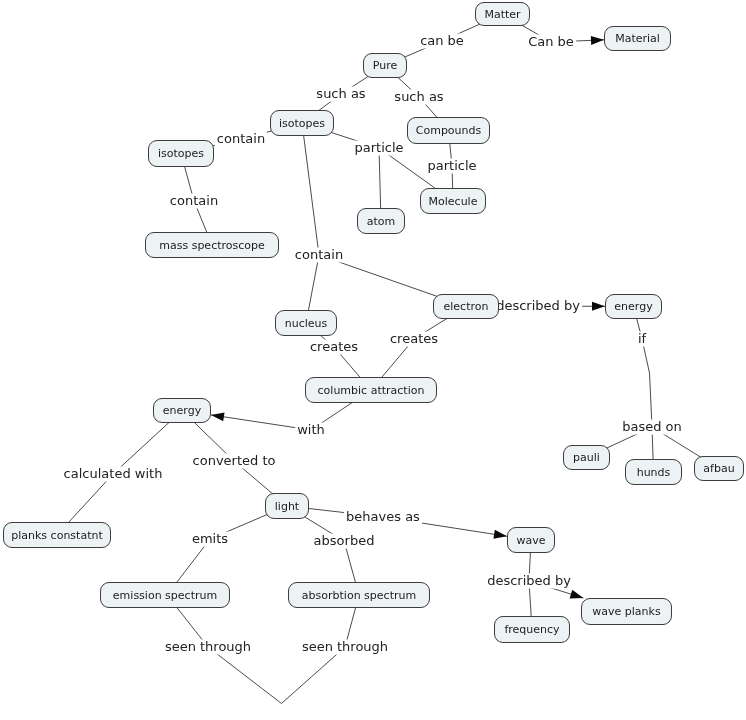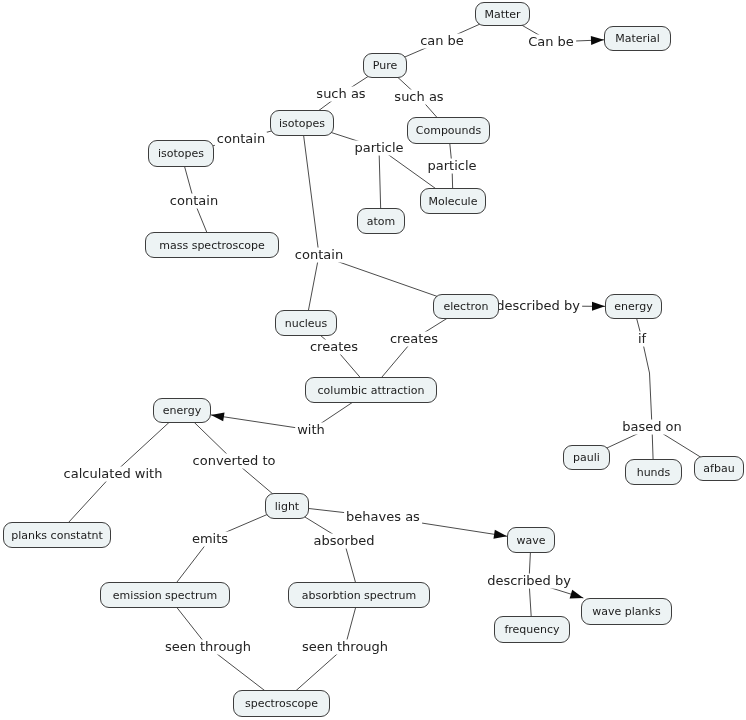--- a/index.html
+++ b/index.html
@@ -143,14 +143,13 @@
     <div class="node" style="left: 563px; top: 445px; width: 47px; height: 25px;">pauli</div>
     <div class="node" style="left: 625px; top: 459px; width: 57px; height: 26px;">hunds</div>
     <div class="node" style="left: 694px; top: 456px; width: 50px; height: 25px;">afbau</div>
     <div class="node" style="left: 265px; top: 493px; width: 44px; height: 26px;">light</div>
     <div class="node" style="left: 3px; top: 522px; width: 108px; height: 26px;">planks constatnt</div>
     <div class="node" style="left: 507px; top: 527px; width: 48px; height: 26px;">wave</div>
     <div class="node" style="left: 100px; top: 582px; width: 130px; height: 26px;">emission spectrum</div>
     <div class="node" style="left: 288px; top: 582px; width: 142px; height: 26px;">absorbtion spectrum</div>
     <div class="node" style="left: 581px; top: 598px; width: 91px; height: 27px;">wave planks</div>
     <div class="node" style="left: 494px; top: 616px; width: 76px; height: 27px;">frequency</div>
-    <div class="node" style="left: 233px; top: 690px; width: 97px; height: 27px;">spectroscope</div>
   </div>
 
 </body></html>

